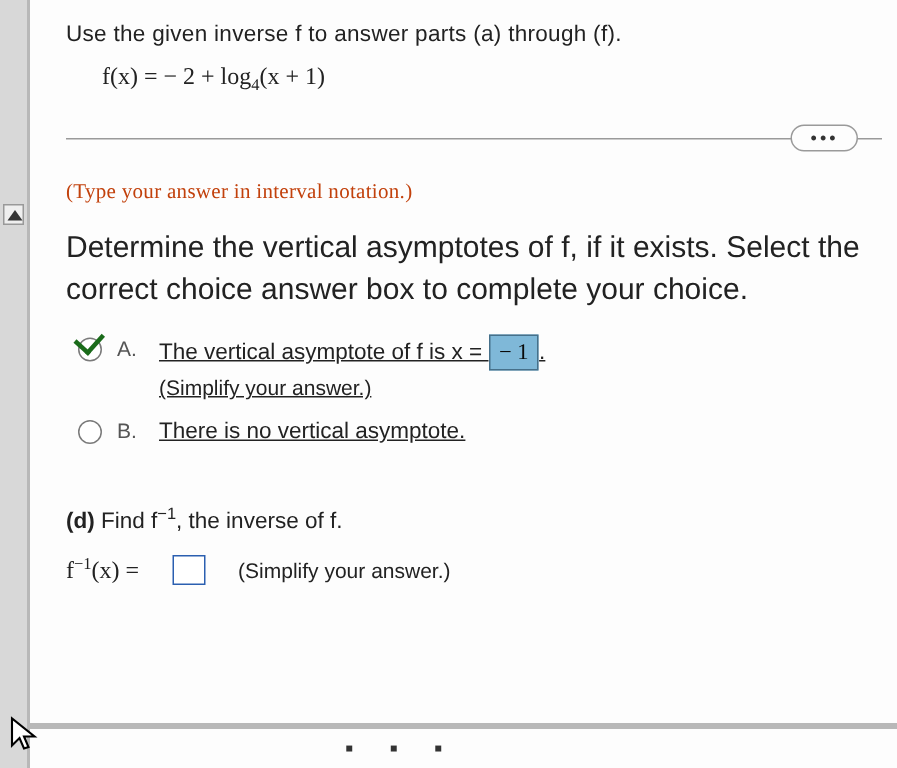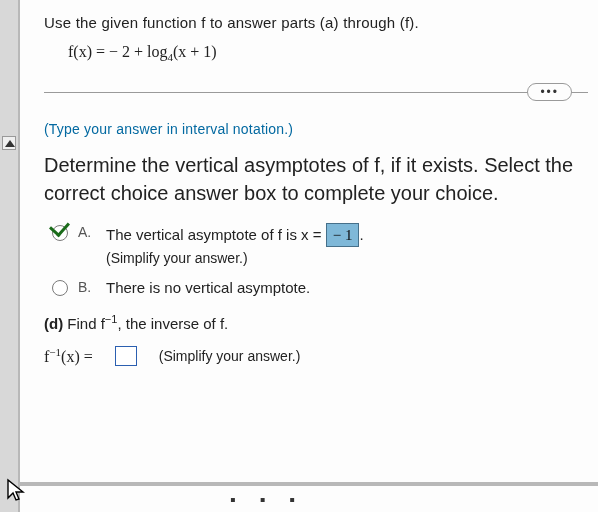--- a/index.html
+++ b/index.html
@@ -63,24 +63,25 @@
     background: #fdfdfd;
     border: 1px solid #9a9a9a;
     border-radius: 10px;
     padding: 1px 12px;
     font-size: 12px;
     letter-spacing: 2px;
     color: #333;
     line-height: 14px;
   }
   .ghost-hint {
-    color: #0369a1;
+    color: #c2410c;
     font-size: 14px;
     margin-bottom: 14px;
     letter-spacing: .2px;
+    font-family: Liberation Serif, serif;
   }
   .prompt {
     font-size: 20px;
     line-height: 1.4;
     margin-bottom: 16px;
   }
   .choice {
     display: flex;
     align-items: flex-start;
     gap: 10px;
@@ -108,39 +109,40 @@
   .choice-letter {
     font-size: 14px;
     color: #555;
     width: 18px;
     flex: 0 0 18px;
     margin-top: 1px;
   }
   .choice-body {
     font-size: 15px;
     line-height: 1.35;
+    text-decoration: underline;
   }
   .answer-box {
     display: inline-block;
     background: #7fb8d8;
     color: #0a0a0a;
     padding: 1px 6px;
     border: 1px solid #46708a;
     font-family: 'Times New Roman', serif;
     font-size: 15px;
     min-width: 18px;
     text-align: center;
   }
   .simplify {
     font-size: 14px;
     color: #222;
     margin-top: 2px;
   }
   .part-d {
-    margin-top: 14px;
+    margin-top: 38px;
     font-size: 15px;
   }
   .inverse-line {
     margin-top: 14px;
     font-family: 'Times New Roman', serif;
     font-size: 16px;
     display: flex;
     align-items: center;
     gap: 22px;
   }
@@ -178,21 +180,21 @@
 <body>
 
 <div class="scroll-arrow">
   <svg viewBox="0 0 14 14" width="14" height="14">
       <polygon points="7,3 12,10 2,10" fill="#333"></polygon>
     </svg>
 </div>
 
 <div class="page">
 
-  <div class="intro">Use the given function f to answer parts (a) through (f).</div>
+  <div class="intro">Use the given inverse f to answer parts (a) through (f).</div>
 
   <div class="func">
     f(x) = − 2 + log<span class="sub">4</span>(x + 1)
   </div>
 
   <div class="separator-row">
     <div class="sep-line"></div>
     <div class="ellipsis-btn">•••</div>
   </div>
 

